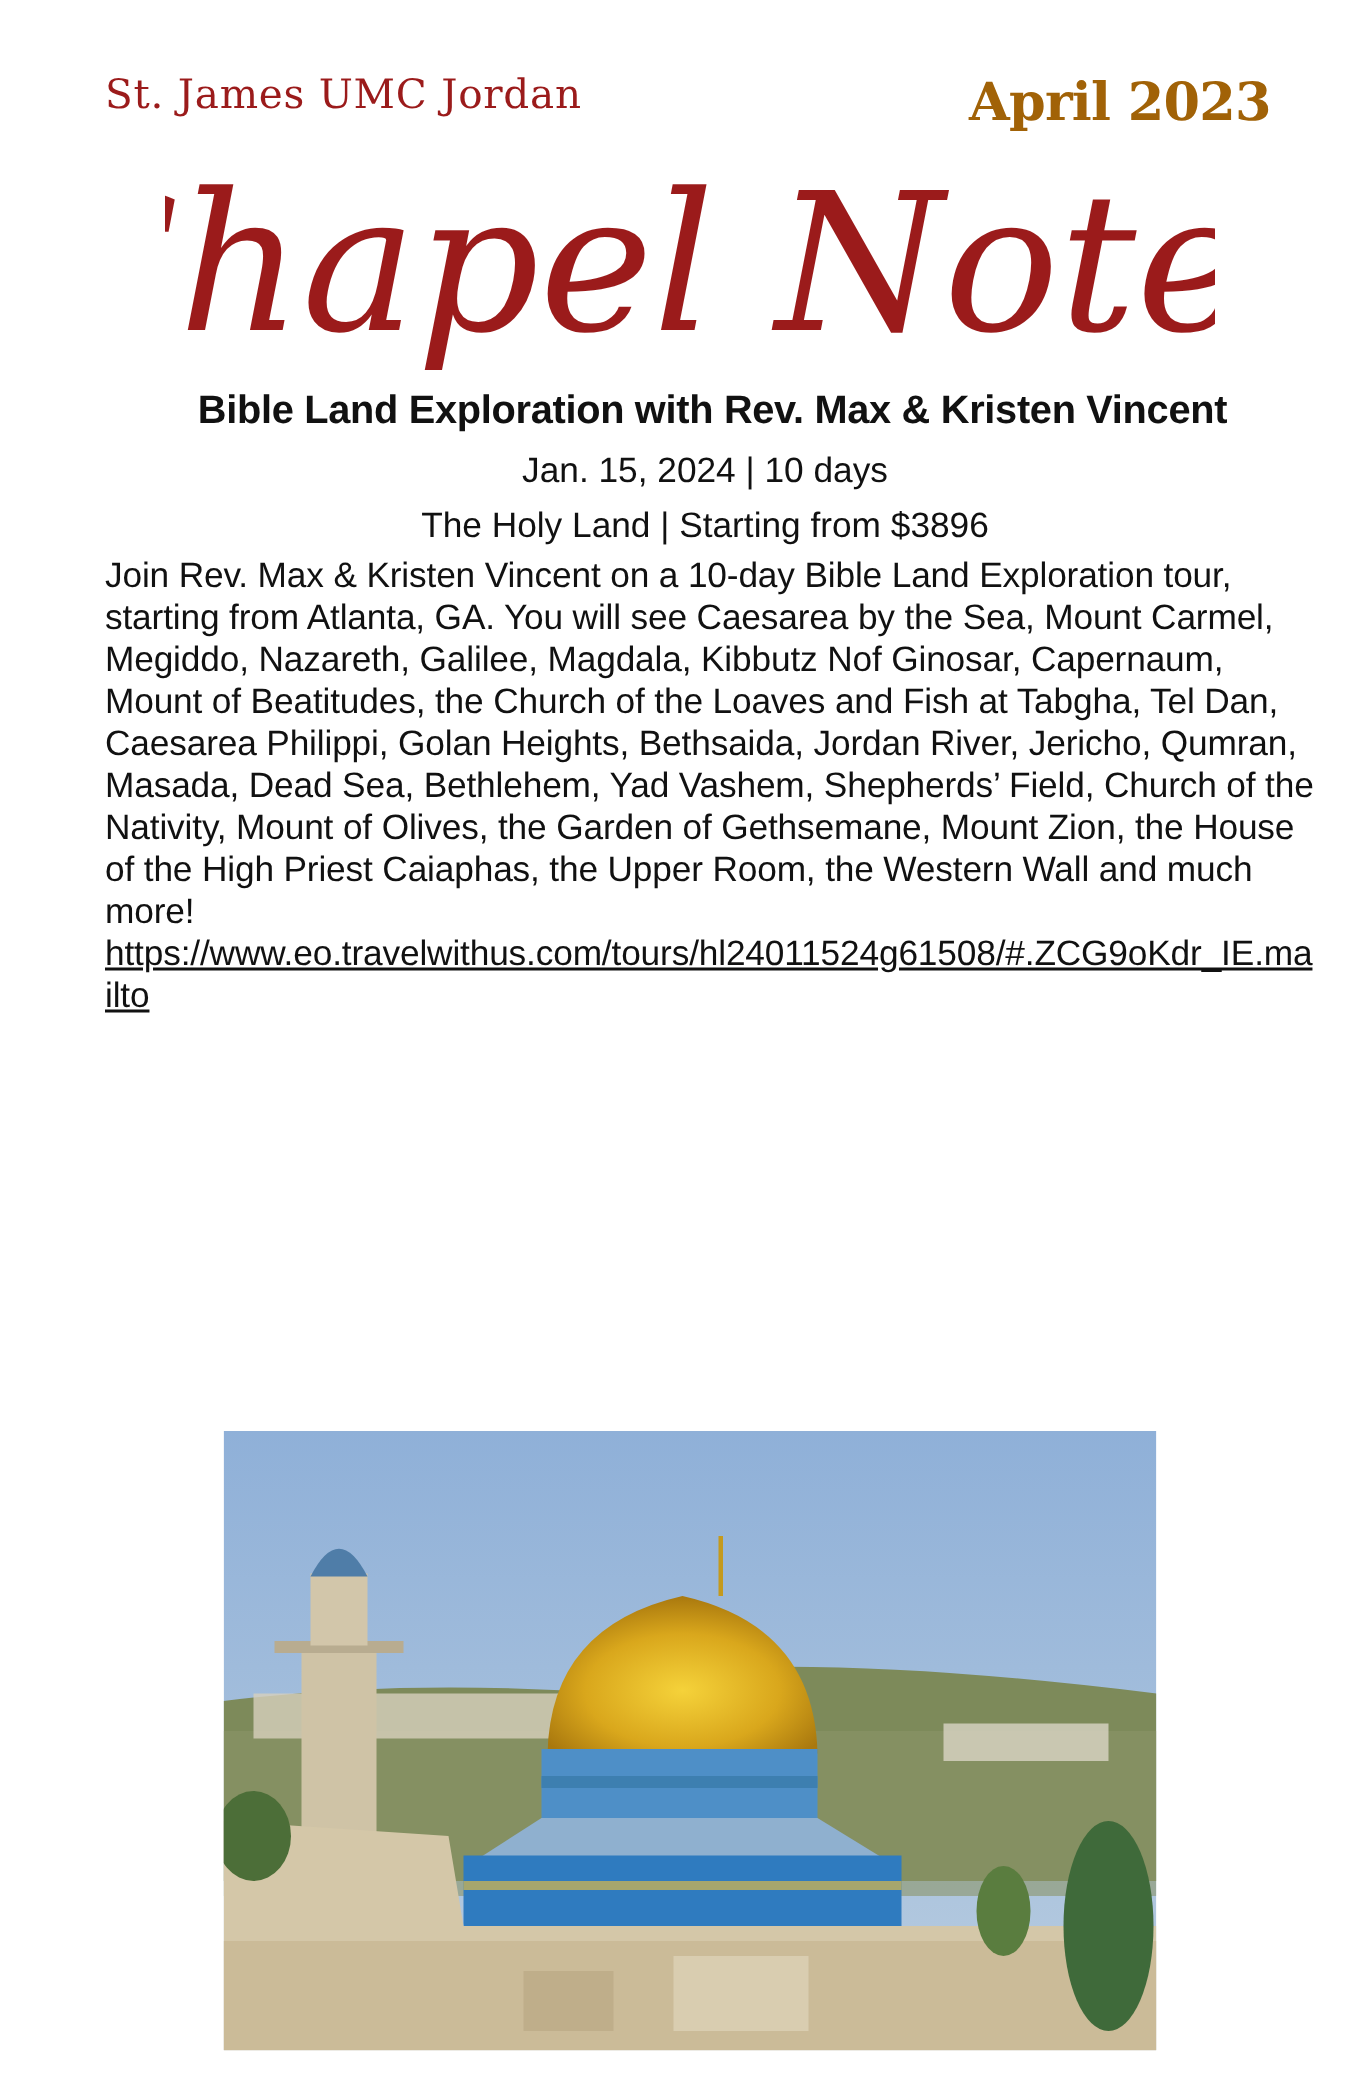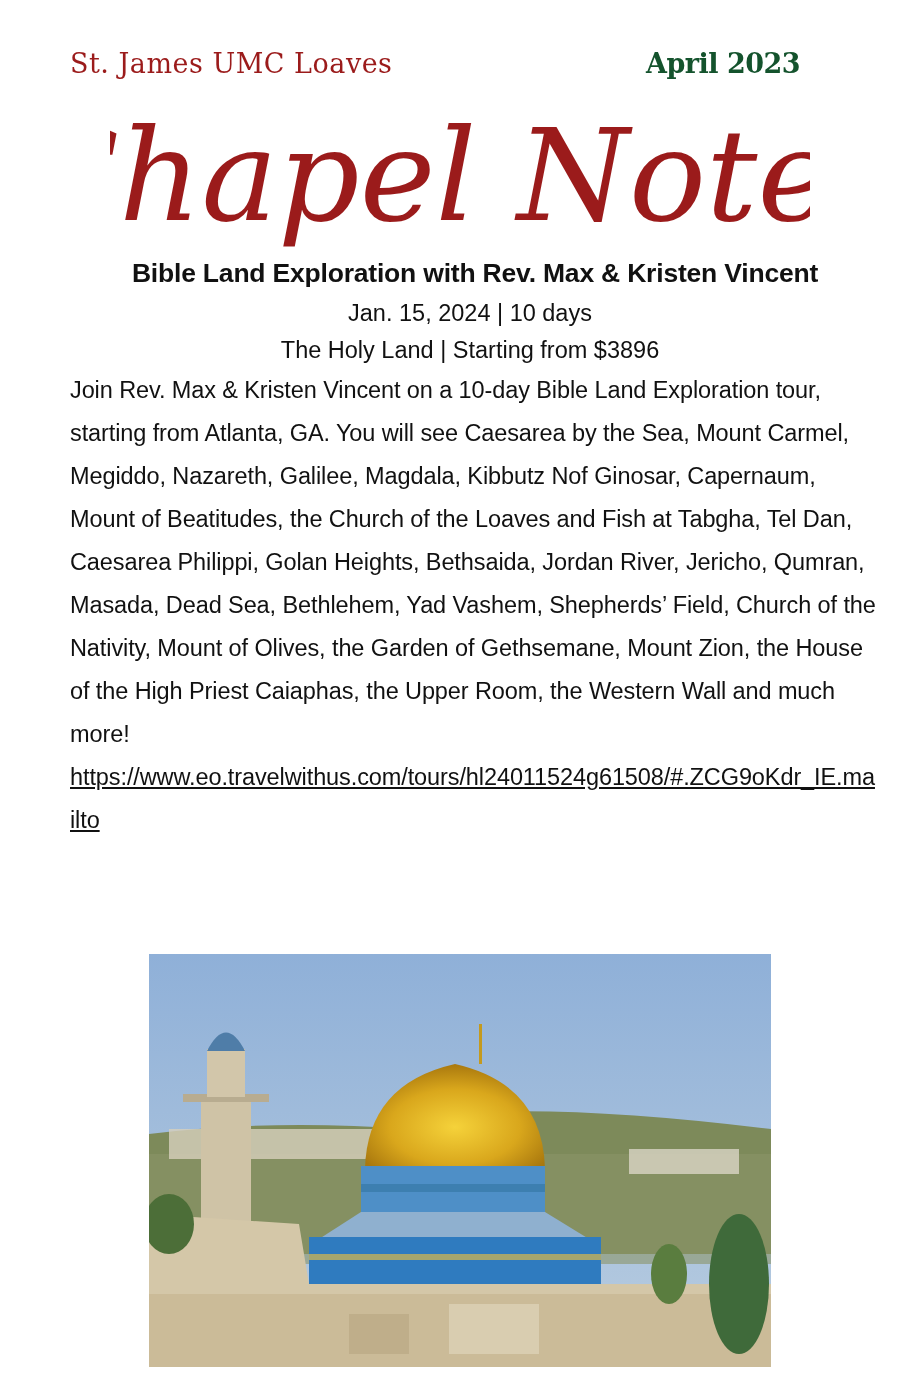--- a/index.html
+++ b/index.html
@@ -1,33 +1,33 @@
 <!DOCTYPE html>
 <html><head>
 <meta charset="utf-8">
 <style>
   html, body { margin:0; padding:0; background:#ffffff; }
   body { width:900px; height:1390px; position:relative; overflow:hidden; font-family:"Liberation Sans", sans-serif; color:#1a1a1a; }
   .masthead-left { position:absolute; left:70px; top:48px; font-family:"DejaVu Serif", serif; font-size:27px; color:#9b1b1b; letter-spacing:0.5px; }
-  .masthead-right { position:absolute; left:646px; top:48px; font-family:"DejaVu Serif", serif; font-weight:bold; font-size:27px; color:#14532d; letter-spacing:-0.5px; }
+  .masthead-right { position:absolute; left:646px; top:48px; font-family:"DejaVu Serif", serif; font-weight:bold; font-size:35px; color:#a16207; letter-spacing:-0.5px; }
   .title-script { position:absolute; left:110px; top:80px; width:700px; height:190px; }
   .title-script text { font-family:"DejaVu Serif", serif; font-style:italic; }
   .headline { position:absolute; left:0; top:258px; width:950px; text-align:center; font-weight:bold; font-size:26.5px; color:#111; letter-spacing:-0.2px; }
   .subline { position:absolute; left:0; width:940px; text-align:center; font-size:23.5px; color:#111; }
   .sub1 { top:300px; }
   .sub2 { top:337px; }
-  .body { position:absolute; left:70px; top:369px; width:810px; font-size:23.5px; line-height:43px; color:#111; letter-spacing:-0.1px; }
+  .body { position:absolute; left:70px; top:369px; width:810px; font-size:23.5px; line-height:28px; color:#111; letter-spacing:-0.1px; }
   .body p { margin:0; }
   .body a { color:#111; text-decoration:underline; word-break:break-all; }
   .photo { position:absolute; left:149px; top:954px; width:622px; height:413px; overflow:hidden; }
 </style>
 </head>
 <body>
 
-<div class="masthead-left">St. James UMC Loaves</div>
+<div class="masthead-left">St. James UMC Jordan</div>
 <div class="masthead-right">April 2023</div>
 
 <svg class="title-script" viewBox="0 0 700 190">
   <text x="350" y="140" text-anchor="middle" font-size="128" fill="#9b1b1b">Chapel Notes</text>
 </svg>
 
 <div class="headline">Bible Land Exploration with Rev. Max &amp; Kristen Vincent</div>
 <div class="subline sub1">Jan. 15, 2024 | 10 days</div>
 <div class="subline sub2">The Holy Land | Starting from $3896</div>
 

